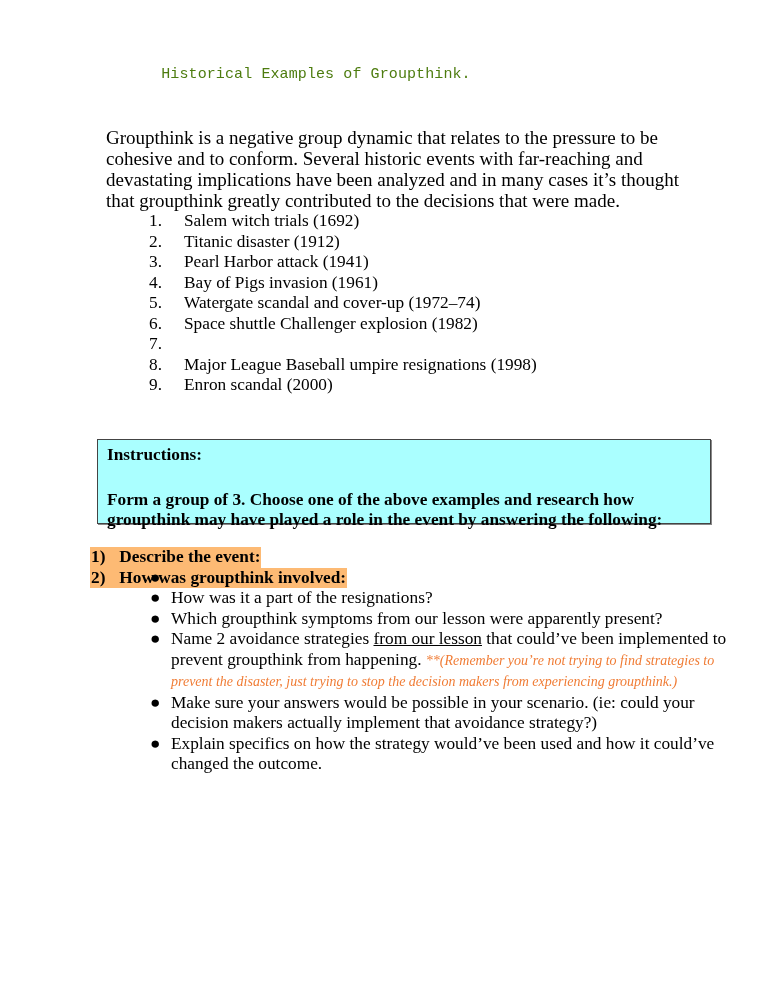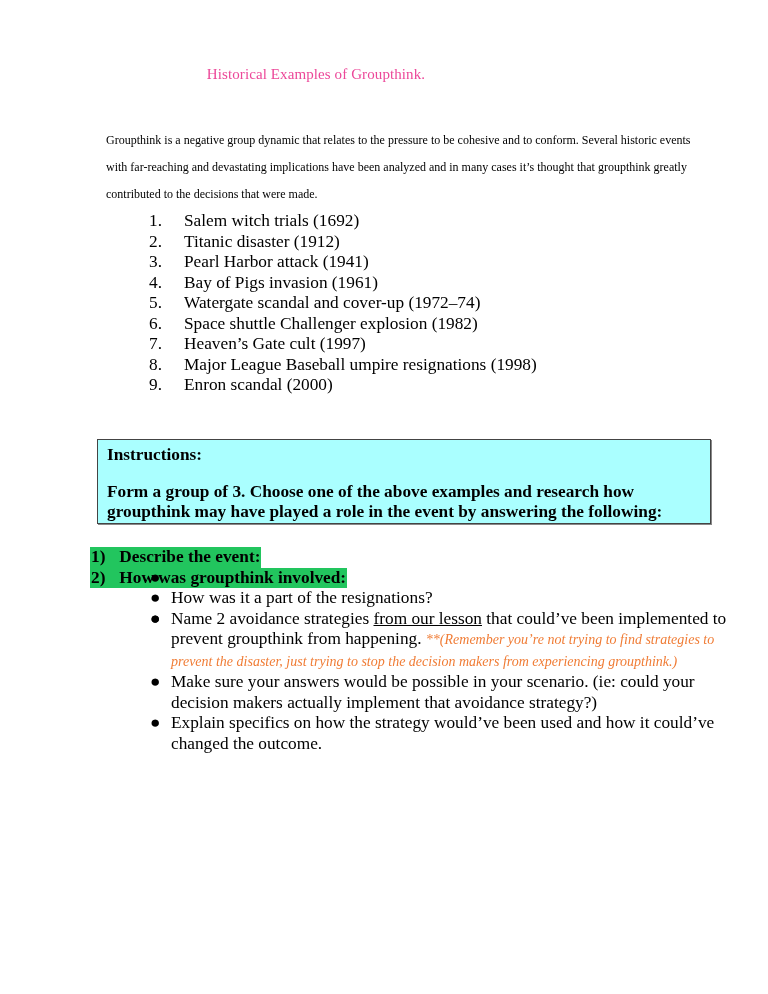--- a/index.html
+++ b/index.html
@@ -13,33 +13,33 @@
       position: relative;
       overflow: hidden;
       color: #000;
     }
     .page-title {
       position: absolute;
       top: 66px;
       left: 0;
       width: 632px;
       text-align: center;
-      font-family: Liberation Serif, serif;
+      font-family: Liberation Mono, monospace;
       font-size: 15px;
-      color: #ec4899;
+      color: #4d7c0f;
       letter-spacing: 0.1px;
     }
     .intro {
       position: absolute;
       top: 127px;
       left: 106px;
       width: 590px;
       font-family: "Liberation Serif", serif;
-      font-size: 12px;
-      line-height: 27px;
+      font-size: 19px;
+      line-height: 21px;
     }
     .examples-list {
       position: absolute;
       top: 211px;
       left: 146px;
       margin: 0;
       padding: 0;
       list-style: none;
       font-family: "Liberation Serif", serif;
       font-size: 17.3px;
@@ -64,35 +64,35 @@
       border: 1px solid #444;
       box-shadow: 1px 1px 0 #888;
       box-sizing: border-box;
       font-family: "Liberation Serif", serif;
       font-weight: bold;
       font-size: 17.3px;
       line-height: 20.6px;
       padding: 5px 9px 0 9px;
     }
     .instructions-box .heading {
-      margin-bottom: 16px;
+      margin-bottom: 24px;
     }
     .questions {
       position: absolute;
       top: 547px;
       left: 90px;
       width: 640px;
       font-family: "Liberation Serif", serif;
       font-size: 17.3px;
       line-height: 20.5px;
     }
     .q-heading {
       font-weight: bold;
       display: inline-block;
-      background: #22c55e;
+      background: #fdba74;
       padding: 0 1px;
     }
     .q-heading .qnum {
       display: inline-block;
       width: 24px;
     }
     .bullets {
       margin: 0;
       padding: 0;
       list-style: none;
@@ -142,21 +142,20 @@
   <li>
       <span class="num">5.</span>
       <span>Watergate scandal and cover-up (1972–74)</span>
     </li>
   <li>
       <span class="num">6.</span>
       <span>Space shuttle Challenger explosion (1982)</span>
     </li>
   <li>
       <span class="num">7.</span>
-      <span>Heaven’s Gate cult (1997)</span>
     </li>
   <li>
       <span class="num">8.</span>
       <span>Major League Baseball umpire resignations (1998)</span>
     </li>
   <li>
       <span class="num">9.</span>
       <span>Enron scandal (2000)</span>
     </li>
 </ol>
@@ -172,21 +171,21 @@
     <span class="q-heading"><span class="qnum">1)</span> <span>Describe the event:</span></span>
     <ul class="bullets">
       <li><span class="dot">●</span></li>
     </ul>
   </div>
 
   <div>
     <span class="q-heading"><span class="qnum">2)</span> <span>How was groupthink involved:</span></span>
     <ul class="bullets">
       <li><span class="dot">●</span><span>How was it a part of the resignations?</span></li>
-      <li><span class="dot">●</span></li>
+      <li><span class="dot">●</span><span>Which groupthink symptoms from our lesson were apparently present?</span></li>
     </ul>
   </div>
 
   <div>
     <ul class="bullets">
       <li><span class="dot">●</span><span>Name 2 avoidance strategies </span><span class="u">from our lesson</span><span> that could’ve been implemented to prevent groupthink from happening. </span><span class="note">**(Remember you’re not trying to find strategies to prevent the disaster, just trying to stop the decision makers from experiencing groupthink.)</span></li>
       <li><span class="dot">●</span><span>Make sure your answers would be possible in your scenario. (ie: could your decision makers actually implement that avoidance strategy?)</span></li>
       <li><span class="dot">●</span><span>Explain specifics on how the strategy would’ve been used and how it could’ve changed the outcome.</span></li>
     </ul>
   </div>

